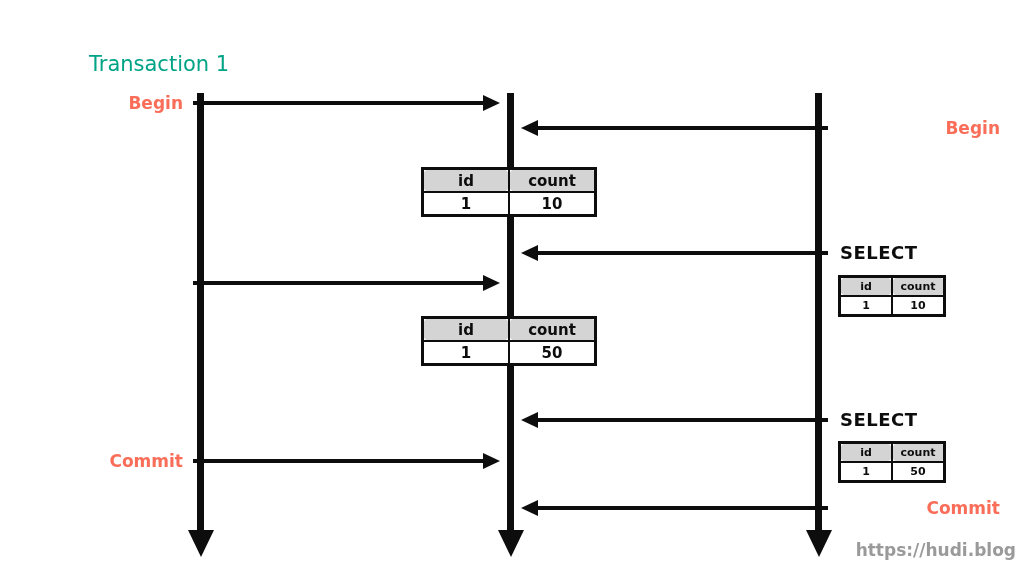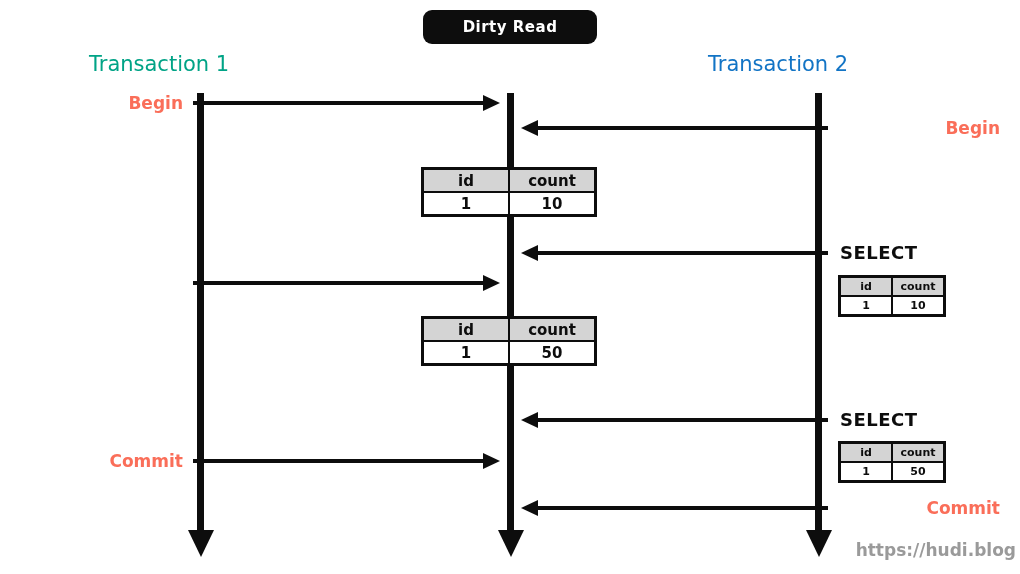--- a/index.html
+++ b/index.html
@@ -59,21 +59,21 @@
   .salmon { color:var(--salmon,#fa6e59); font-size:17px;text-align:right; }
   .black-evt { color:var(--ink,#0d0d0d); font-size:18px; letter-spacing:0.5px; }
 
   
   table.dtable { border-collapse:collapse; background:#ffffff; z-index:4; position:absolute; }
   table.dtable th, table.dtable td {
     border:2px solid var(--ink,#0d0d0d); text-align:center; font-weight:bold;
     padding:0; color:var(--ink,#0d0d0d);
   }
   table.dtable { border:3px solid var(--ink,#0d0d0d); }
-  table.dtable th { background:var(--table-header,#d4d4d4); }
+  table.dtable th { background:var(--table-header,#d4d4d4);border-radius:7px; }
   .main-table { left:421px; width:176px; }
   .main-table th, .main-table td { height:21px; font-size:15px; }
   .main-table .col-id { width:84px; }
   .mt1 { top:167px; }
   .mt2 { top:316px; }
   .side-table { left:838px; width:108px; }
   .side-table th, .side-table td { height:17px; font-size:11px; }
   .side-table .col-id { width:50px; }
   .st1 { top:275px; }
   .st2 { top:441px; }
@@ -82,26 +82,22 @@
   .watermark {
     right:4px; top:540px; font-size:17px; font-weight:bold;
     color:var(--watermark,#9a9a9a);
   }
 </style>
 </head>
 <body>
 
 <div id="canvas">
 
-  <div class="abs badge">
-    <span>Dirty Read</span>
-  </div>
 
   <div class="abs txn-label txn1">Transaction 1</div>
-  <div class="abs txn-label txn2">Transaction 2</div>
 
   <div class="abs timeline tl-left"></div>
   <div class="abs timeline tl-center"></div>
   <div class="abs timeline tl-right"></div>
   <div class="abs tl-head tlh-left"></div>
   <div class="abs tl-head tlh-center"></div>
   <div class="abs tl-head tlh-right"></div>
 
   <div class="abs aline l2r" style="top:101px;"></div>
   <div class="abs ahead-r" style="left:483px; top:95px;"></div>

